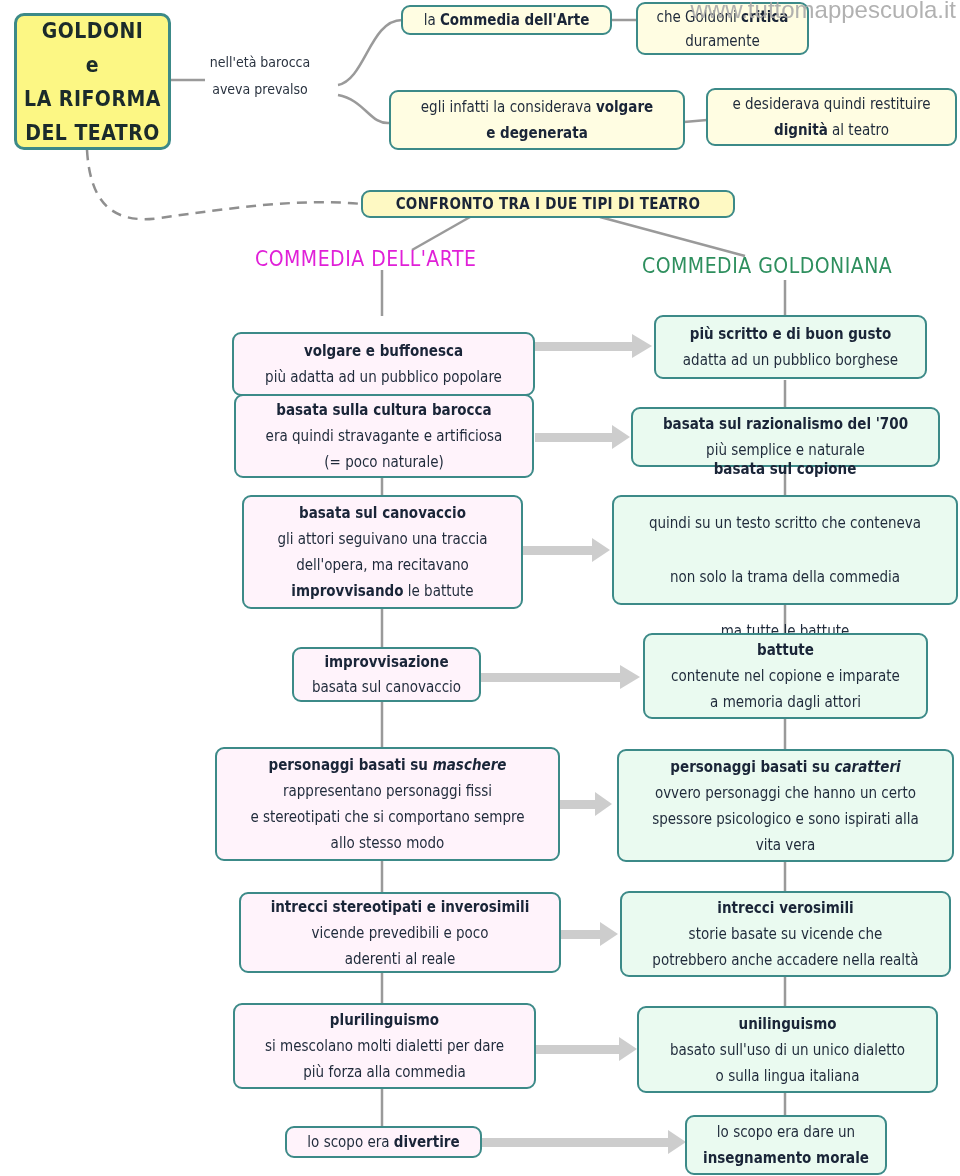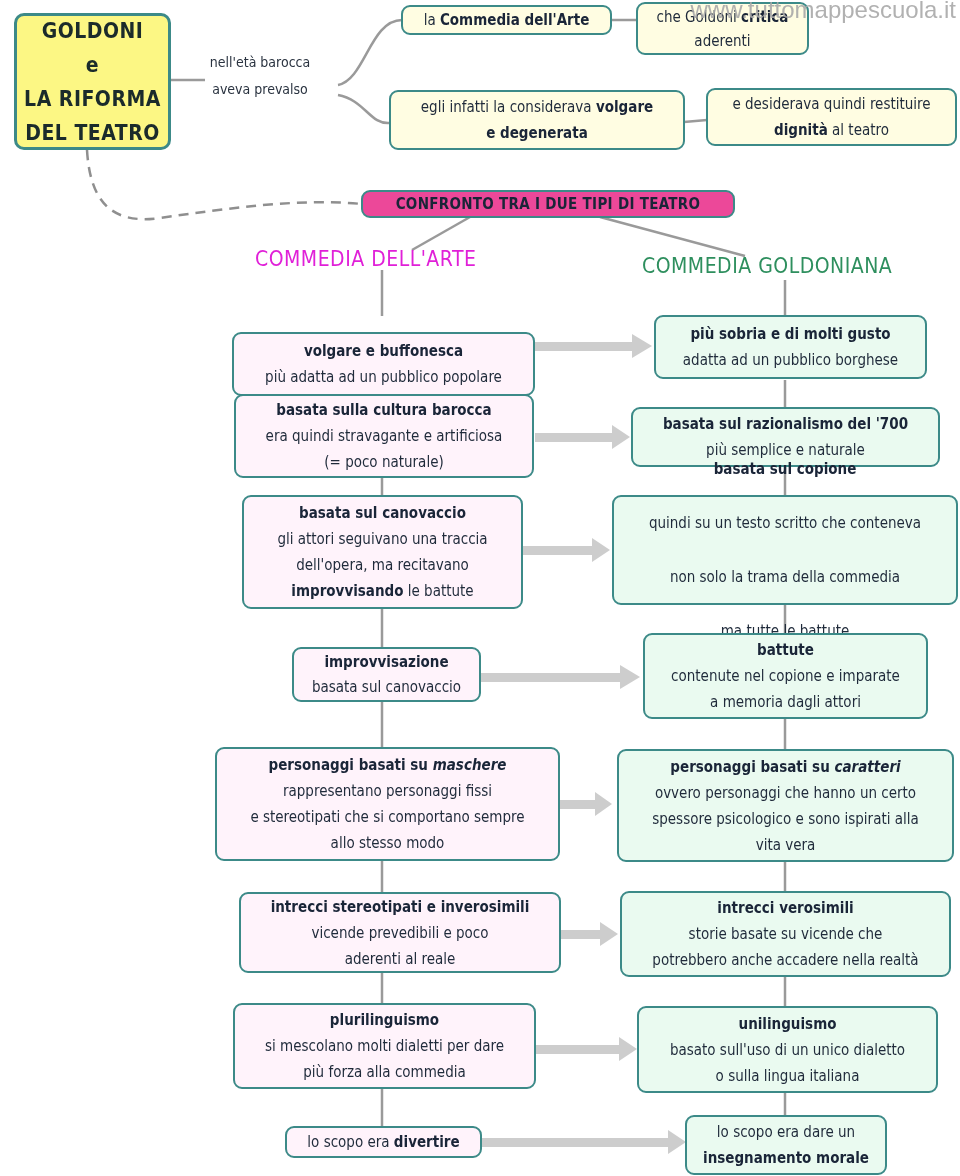--- a/index.html
+++ b/index.html
@@ -5,21 +5,21 @@
   html,body{margin:0;padding:0;}
   body{width:960px;height:1176px;position:relative;background:#ffffff;overflow:hidden;
        font-family:"DejaVu Sans Condensed","DejaVu Sans",sans-serif;color:#1f2a3a;}
   svg.lines{position:absolute;left:0;top:0;width:960px;height:1176px;z-index:0;}
   .node{position:absolute;box-sizing:border-box;border:2px solid #3c8a88;border-radius:9px;
         text-align:center;z-index:1;font-size:15px;line-height:26px;padding:2px 6px;
         display:flex;flex-direction:column;justify-content:center;align-items:center;}
   .yellow{background:#fffde2;}
   .pink{background:#fff3fb;}
   .green{background:#eafaf0;}
-  .white{background:#ec4899;}
+  .white{background:#fef9c3;}
   .root{background:#fcf784;border:3px solid #3c8a88;border-radius:10px;font-weight:bold;
         font-size:21px;line-height:34px;color:#1b2b2b;letter-spacing:0.5px;}
   .b{font-weight:bold;color:#1a2538;}
   .i{font-style:italic;}
   .label{position:absolute;z-index:1;font-size:14px;line-height:27px;text-align:center;color:#2a3340;}
   .heading{position:absolute;z-index:1;font-size:21px;letter-spacing:0.5px;}
   .wm{position:absolute;right:4px;top:-4px;font-family:"Liberation Sans",sans-serif;font-size:24px;color:#a9a9a9;z-index:2;opacity:0.9;}
   .line{display:block;white-space:nowrap;}
 </style>
 </head>
@@ -85,21 +85,21 @@
   <span class="line">nell'età barocca</span>
   <span class="line">aveva prevalso</span>
 </div>
 
 <div class="node yellow" style="left:401px;top:5px;width:211px;height:30px;padding:0 6px;">
   <span class="line"><span>la </span><span class="b">Commedia dell'Arte</span></span>
 </div>
 
 <div class="node yellow" style="left:636px;top:2px;width:173px;height:53px;line-height:24px;">
   <span class="line"><span>che Goldoni </span><span class="b">critica</span></span>
-  <span class="line">aderenti</span>
+  <span class="line">duramente</span>
 </div>
 
 <div class="node yellow" style="left:389px;top:90px;width:296px;height:60px;">
   <span class="line"><span>egli infatti la considerava </span><span class="b">volgare</span></span>
   <span class="line b">e degenerata</span>
 </div>
 
 <div class="node yellow" style="left:706px;top:88px;width:251px;height:58px;">
   <span class="line">e desiderava quindi restituire</span>
   <span class="line"><span class="b">dignità</span><span> al teatro</span></span>
@@ -110,21 +110,21 @@
 </div>
 
 <div class="heading" style="left:255px;top:247px;color:#e020d8;">COMMEDIA DELL'ARTE</div>
 <div class="heading" style="left:642px;top:254px;color:#2e8f5e;">COMMEDIA GOLDONIANA</div>
 
 <div class="node pink" style="left:232px;top:315px;width:303px;height:64px;margin-top:17px;">
   <span class="line b">volgare e buffonesca</span>
   <span class="line">più adatta ad un pubblico popolare</span>
 </div>
 <div class="node green" style="left:654px;top:315px;width:273px;height:64px;">
-  <span class="line b">più sobria e di molti gusto</span>
+  <span class="line b">più scritto e di buon gusto</span>
   <span class="line">adatta ad un pubblico borghese</span>
 </div>
 
 <div class="node pink" style="left:234px;top:394px;width:300px;height:84px;">
   <span class="line b">basata sulla cultura barocca</span>
   <span class="line">era quindi stravagante e artificiosa</span>
   <span class="line">(= poco naturale)</span>
 </div>
 <div class="node green" style="left:631px;top:407px;width:309px;height:60px;">
   <span class="line b">basata sul razionalismo del '700</span>

